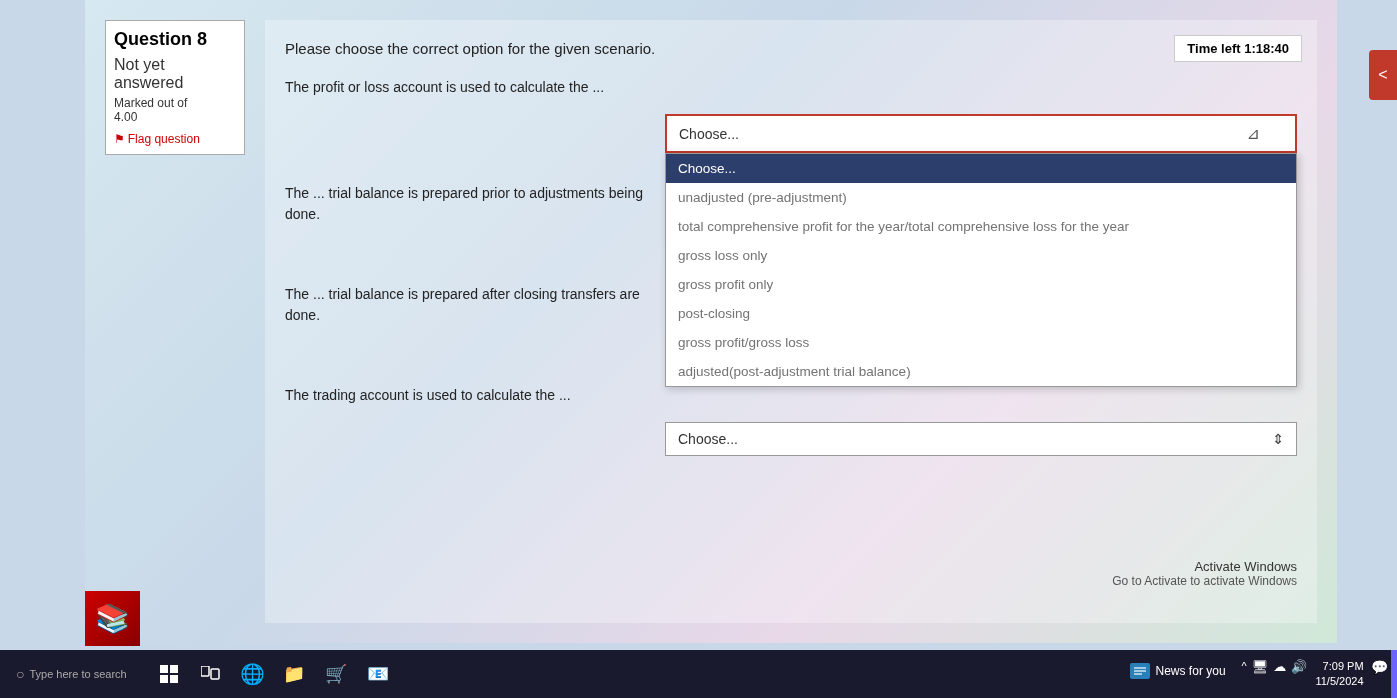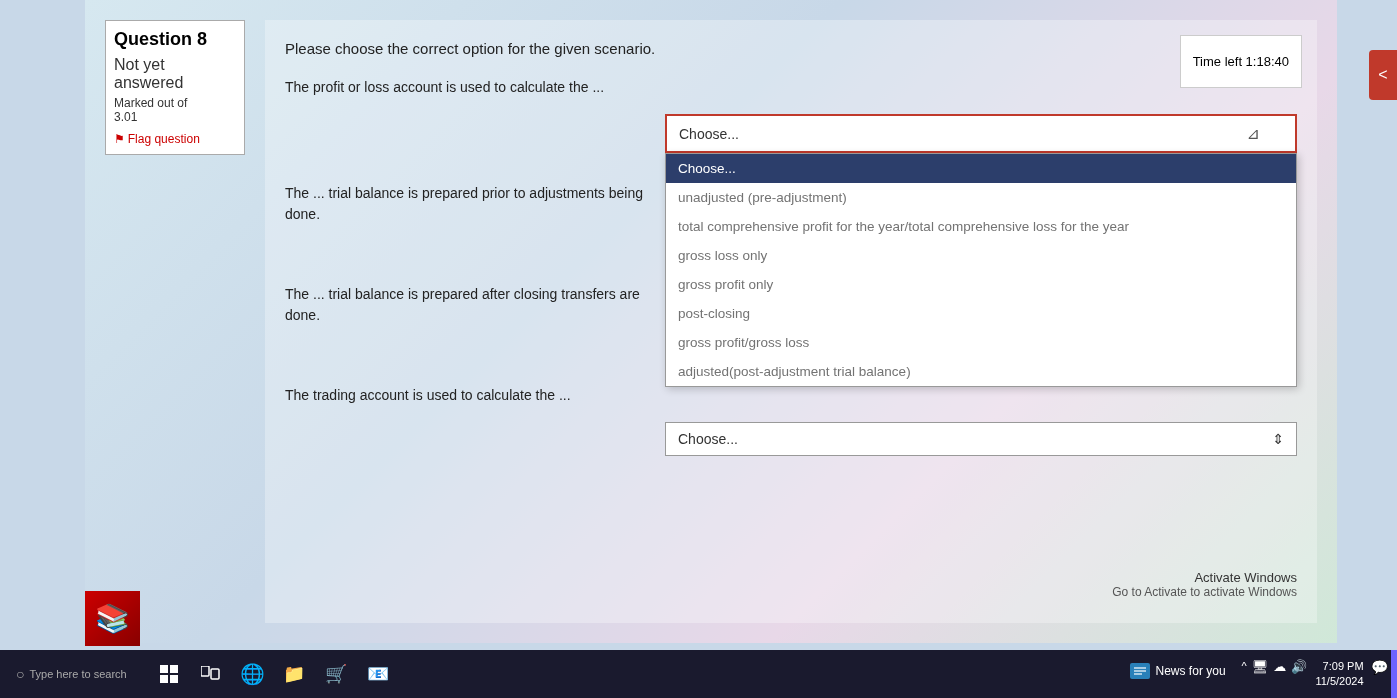--- a/index.html
+++ b/index.html
@@ -83,23 +83,23 @@
       margin-bottom: 20px;
       color: #222;
     }
 
     .time-left {
       position: absolute;
       top: 15px;
       right: 15px;
       border: 1px solid #ccc;
       background: white;
-      padding: 18px 12px;
+      padding: 5px 12px;
       font-size: 13px;
-      font-weight: 400;
+      font-weight: 700;
     }
 
     
     .question-row {
       display: flex;
       align-items: flex-start;
       margin-bottom: 30px;
       gap: 20px;
     }
 
@@ -169,21 +169,21 @@
       font-size: 14px;
       color: #333;
       display: flex;
       align-items: center;
       justify-content: space-between;
     }
 
     
     .activate-windows {
       position: absolute;
-      bottom: 24px;
+      bottom: 35px;
       right: 20px;
       text-align: right;
       color: #333;
     }
 
     .activate-windows .title {
       font-size: 13px;
       font-weight: 500;
     }
 
@@ -322,21 +322,21 @@
 <div class="main-content">
 
   <div class="sidebar">
     <div class="question-box">
       <div class="question-title">
         <span>Question </span><span>8</span>
       </div>
       <div class="not-answered">Not yet answered</div>
       <div class="marked-out">
         <span>Marked out of</span><br>
-        <span>3.01</span>
+        <span>4.00</span>
       </div>
       <a class="flag-link" href="#">
         <span>⚑</span>
         <span>Flag question</span>
       </a>
     </div>
   </div>
 
   <div class="question-area" style="display: flex; flex-direction: column;">
 

